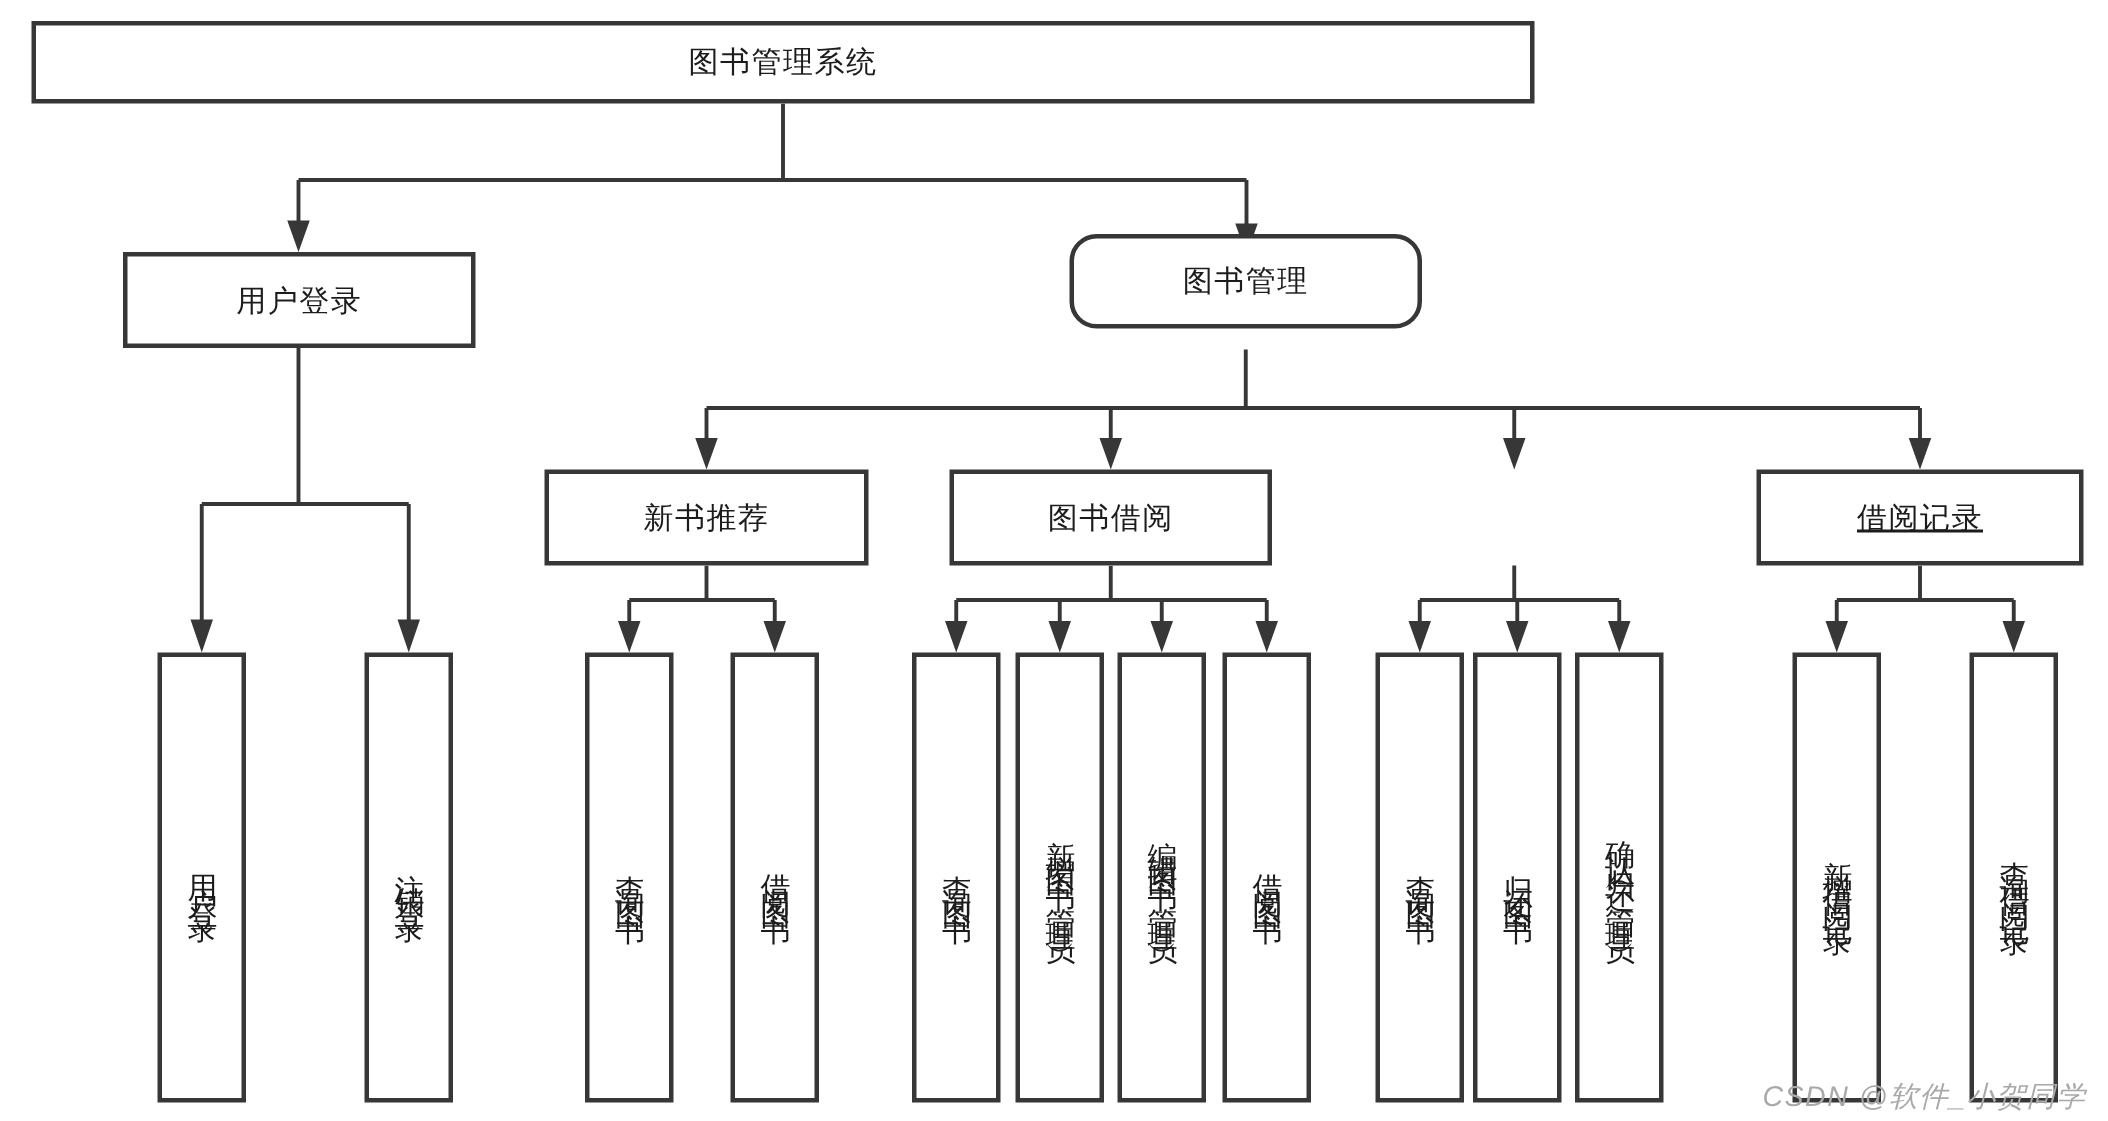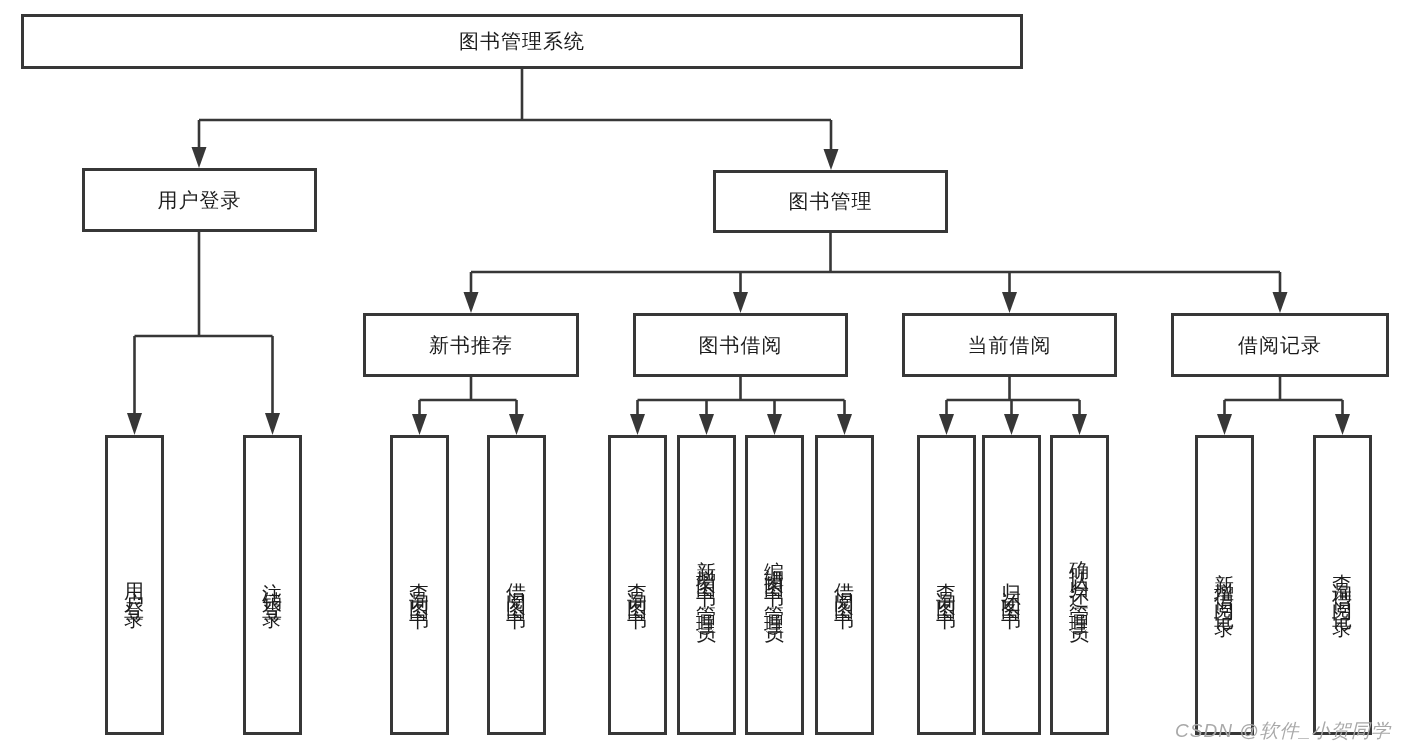--- a/index.html
+++ b/index.html
@@ -143,34 +143,31 @@
     </g>
   </svg>
 
   <div class="hbox" style="left:21px; top:14px; width:1002px; height:55px;">
     <span>图书管理系统</span>
   </div>
 
   <div class="hbox" style="left:82px; top:168px; width:235px; height:64px;">
     <span>用户登录</span>
   </div>
-  <div class="hbox" style="left:713px; top:170px; width:235px; height:63px;">
+  <div class="hbox" style="left:713px; top:156px; width:235px; height:63px;border-radius:18px;">
     <span>图书管理</span>
   </div>
 
   <div class="hbox" style="left:363px; top:313px; width:216px; height:64px;">
     <span>新书推荐</span>
   </div>
   <div class="hbox" style="left:633px; top:313px; width:215px; height:64px;text-align:right;">
     <span>图书借阅</span>
   </div>
-  <div class="hbox" style="left:902px; top:313px; width:215px; height:64px;">
-    <span>当前借阅</span>
-  </div>
-  <div class="hbox" style="left:1171px; top:313px; width:218px; height:64px;">
+  <div class="hbox" style="left:1171px; top:313px; width:218px; height:64px;text-decoration:underline;">
     <span>借阅记录</span>
   </div>
 
   <div class="vbox" style="left:105px;">
     <span>用户登录</span>
   </div>
   <div class="vbox" style="left:243px;">
     <span>注销登录</span>
   </div>
 

